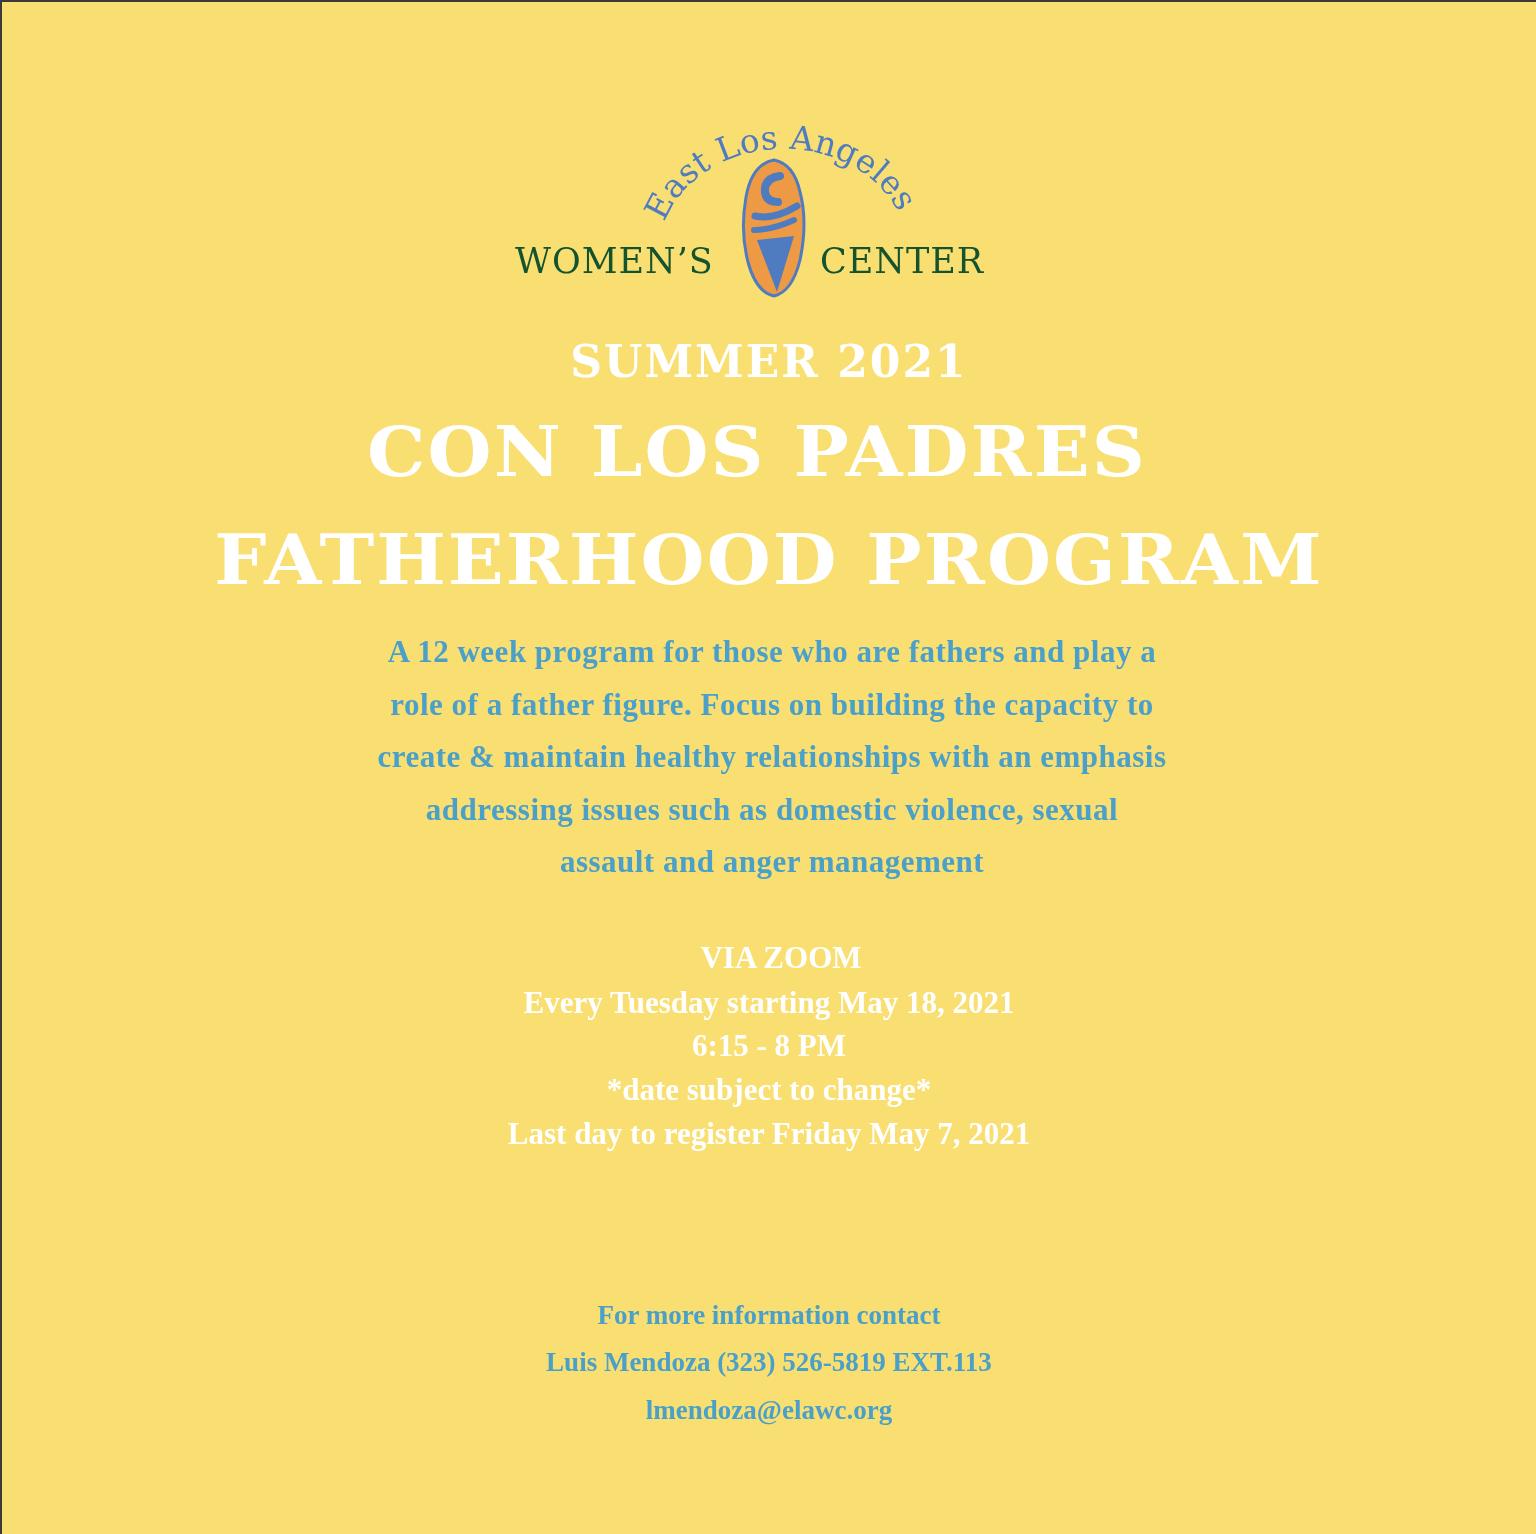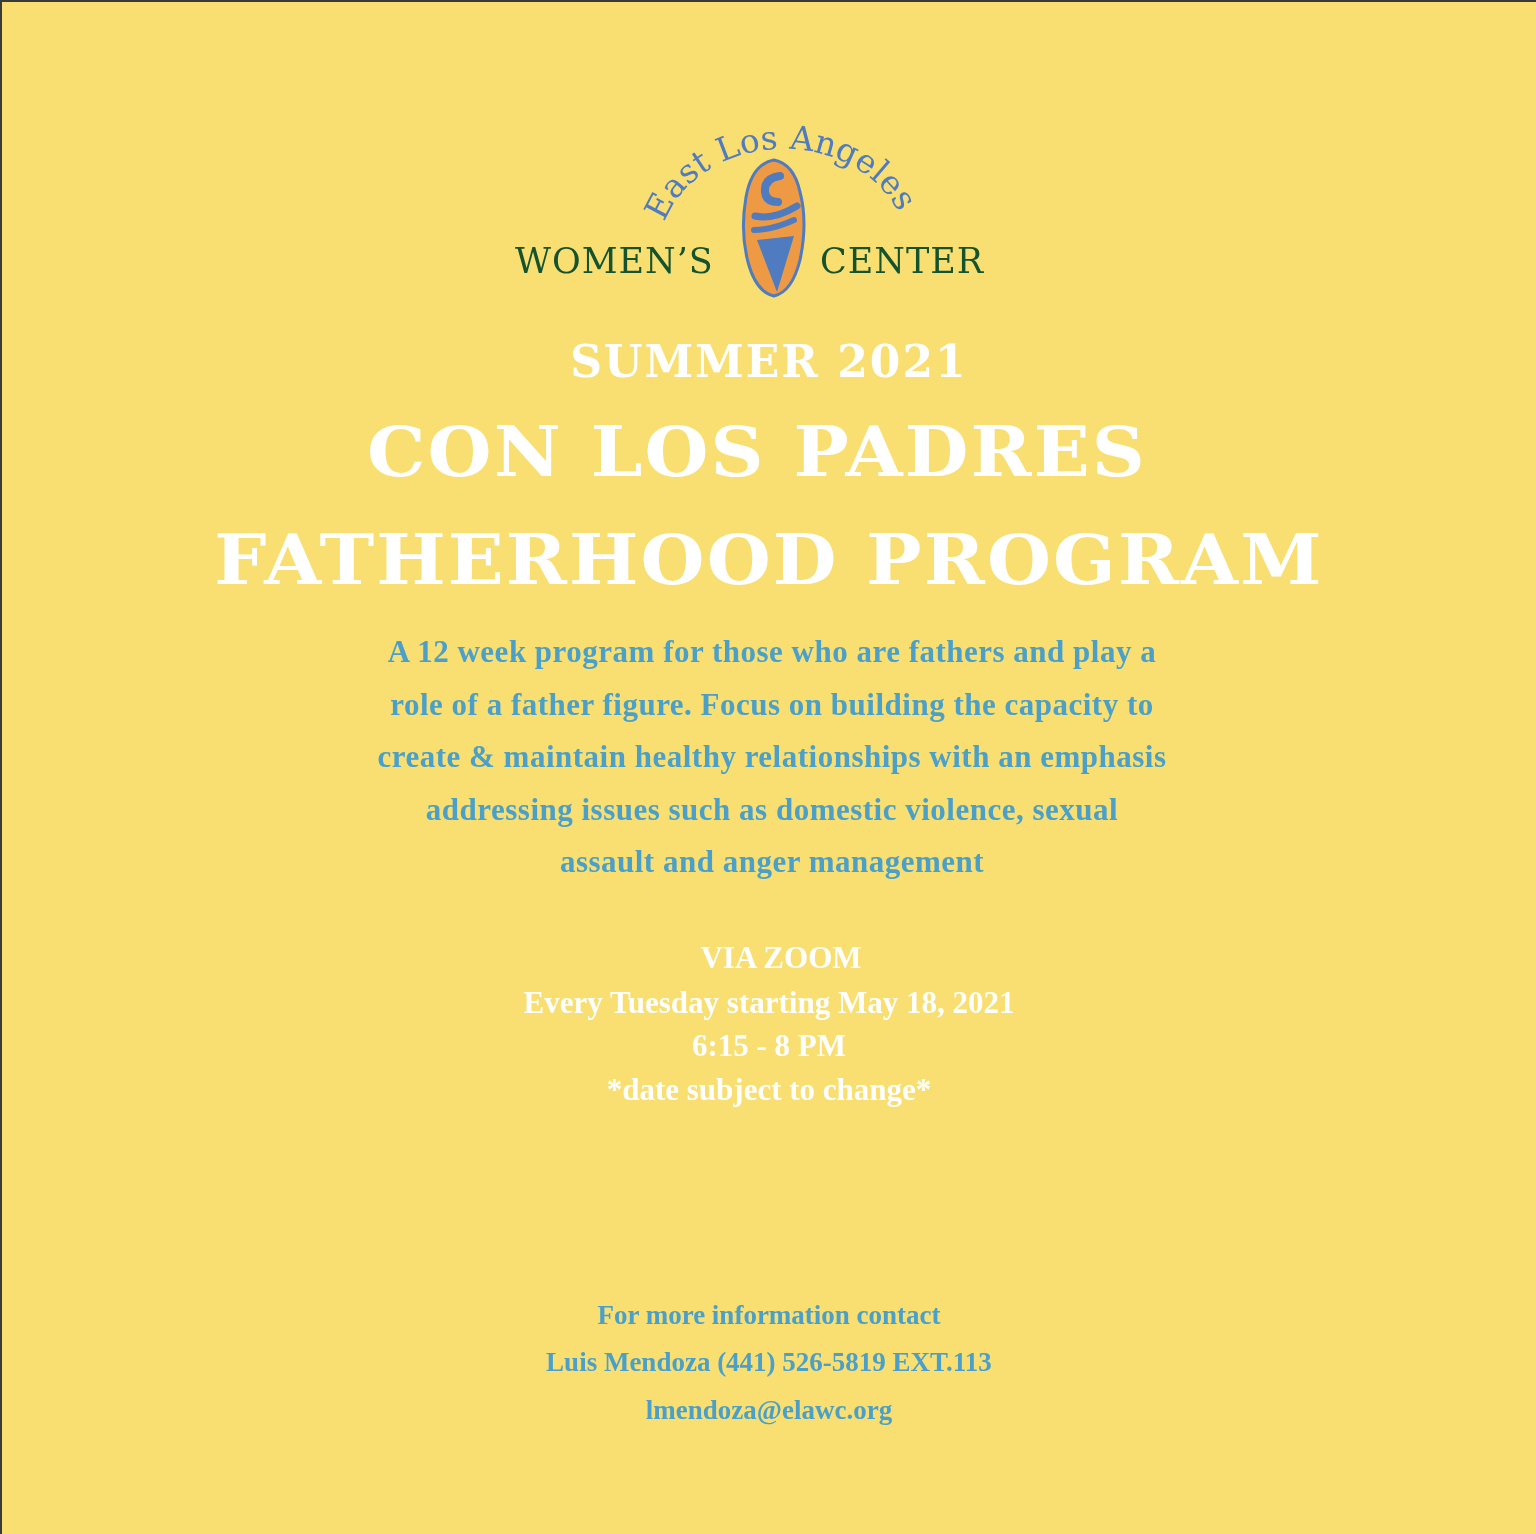--- a/index.html
+++ b/index.html
@@ -97,18 +97,19 @@
     <span>role of a father figure. Focus on building the capacity to</span>
     <span>create &amp; maintain healthy relationships with an emphasis</span>
     <span>addressing issues such as domestic violence, sexual</span>
     <span>assault and anger management</span>
   </div>
 
   <div class="line sans sched s1">VIA ZOOM</div>
   <div class="line sans sched s2">Every Tuesday starting May 18, 2021</div>
   <div class="line sans sched s3">6:15 - 8 PM</div>
   <div class="line sans sched s4">*date subject to change*</div>
+  <div class="line sans sched s5">Last day to register Friday May 7, 2021</div>
 
   <div class="line sans contact c2">For more information contact</div>
-  <div class="line sans contact c3">Luis Mendoza (441) 526-5819 EXT.113</div>
+  <div class="line sans contact c3">Luis Mendoza (323) 526-5819 EXT.113</div>
   <div class="line sans contact c4">lmendoza@elawc.org</div>
 
 </div>
 
 </body></html>

